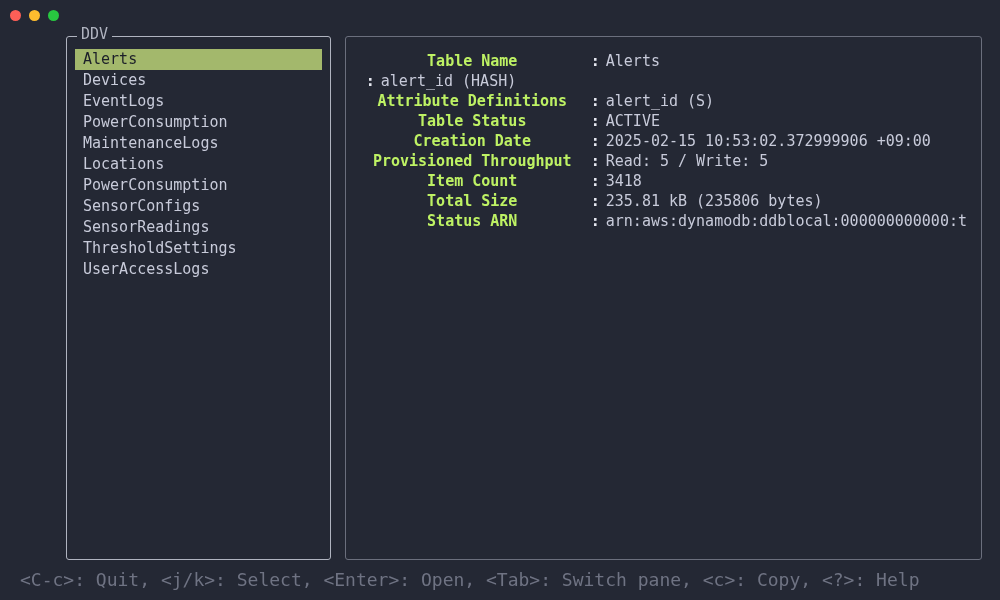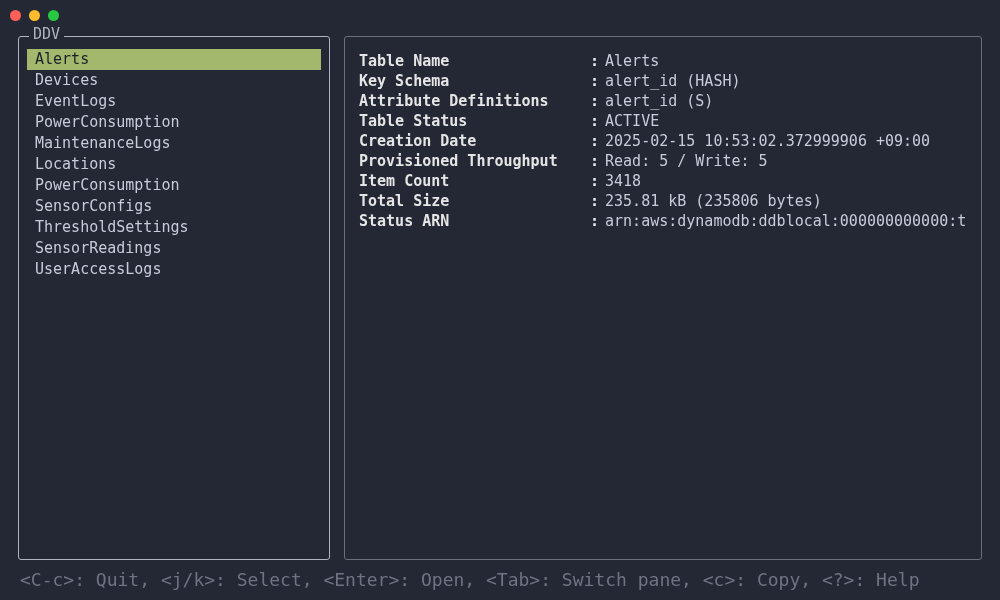--- a/index.html
+++ b/index.html
@@ -41,20 +41,21 @@
     display: flex;
     gap: 14px;
   }
   .pane {
     border: 1px solid #b0b4c0;
     border-radius: 3px;
     position: relative;
   }
   .pane.left {
     width: 312px;
+    margin-left: 48px;
   }
   .pane.right {
     flex: 1;
     border-color: #6b6f7d;
   }
   .pane-title {
     position: absolute;
     top: -10px;
     left: 10px;
     background: #242834;
@@ -82,22 +83,22 @@
   .details {
     padding: 14px 14px 8px 14px;
   }
   .detail-row {
     display: flex;
     line-height: 20px;
     white-space: nowrap;
   }
   .detail-label {
     width: 225px;
-    text-align: left;
-    color: #e5e5e5;
+    text-align: center;
+    color: #bef264;
     font-weight: bold;
   }
   .detail-sep {
     padding: 0 6px;
     color: #e6e8f0;
     font-weight: bold;
   }
   .detail-value {
     color: #c8cbda;
     overflow: hidden;
@@ -128,35 +129,34 @@
     <div class="pane-title">DDV</div>
     <div class="pane-inner">
       <div class="list-item selected">Alerts</div>
       <div class="list-item">Devices</div>
       <div class="list-item">EventLogs</div>
       <div class="list-item">PowerConsumption</div>
       <div class="list-item">MaintenanceLogs</div>
       <div class="list-item">Locations</div>
       <div class="list-item">PowerConsumption</div>
       <div class="list-item">SensorConfigs</div>
+      <div class="list-item">SensorReadings</div>
       <div class="list-item">ThresholdSettings</div>
-      <div class="list-item">SensorReadings</div>
       <div class="list-item">UserAccessLogs</div>
     </div>
   </div>
 
   <div class="pane right">
     <div class="details">
       <div class="detail-row">
         <div class="detail-label">Table Name</div>
         <div class="detail-sep">:</div>
         <div class="detail-value">Alerts</div>
       </div>
       <div class="detail-row">
-        <div class="detail-label">Key Schema</div>
         <div class="detail-sep">:</div>
         <div class="detail-value">alert_id (HASH)</div>
       </div>
       <div class="detail-row">
         <div class="detail-label">Attribute Definitions</div>
         <div class="detail-sep">:</div>
         <div class="detail-value">alert_id (S)</div>
       </div>
       <div class="detail-row">
         <div class="detail-label">Table Status</div>

